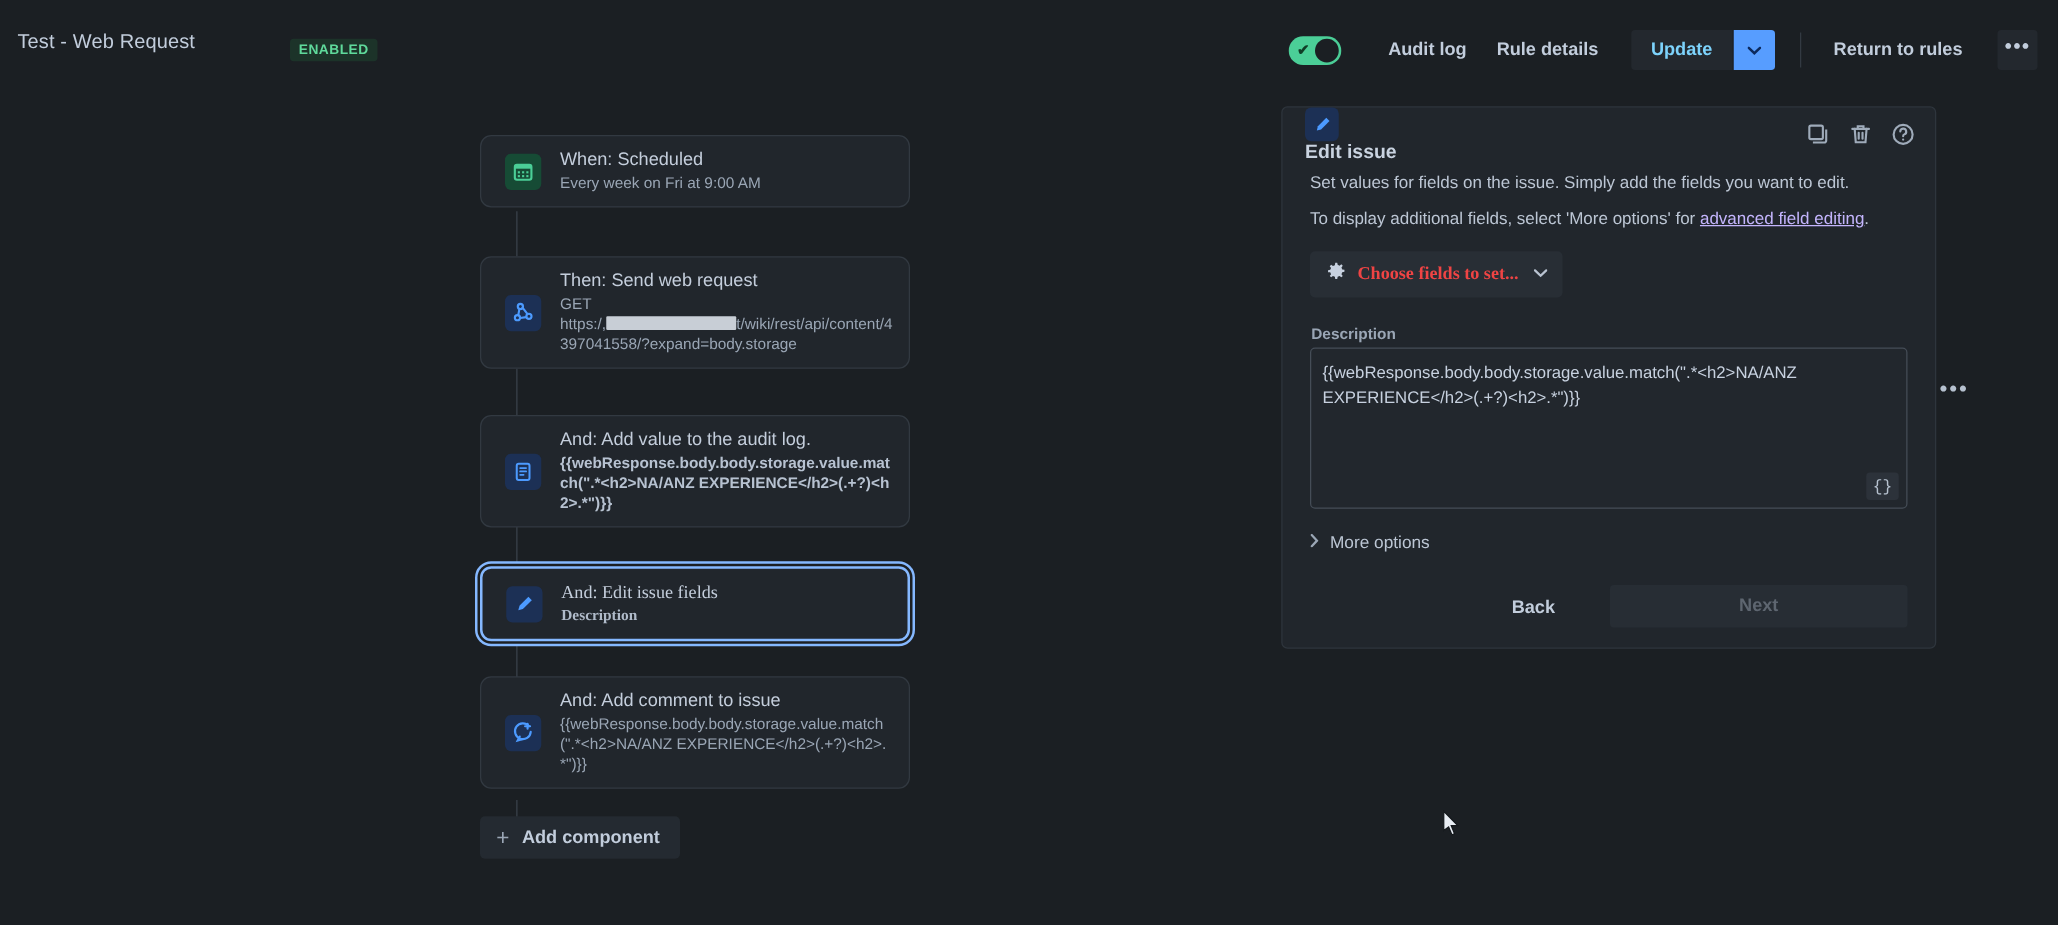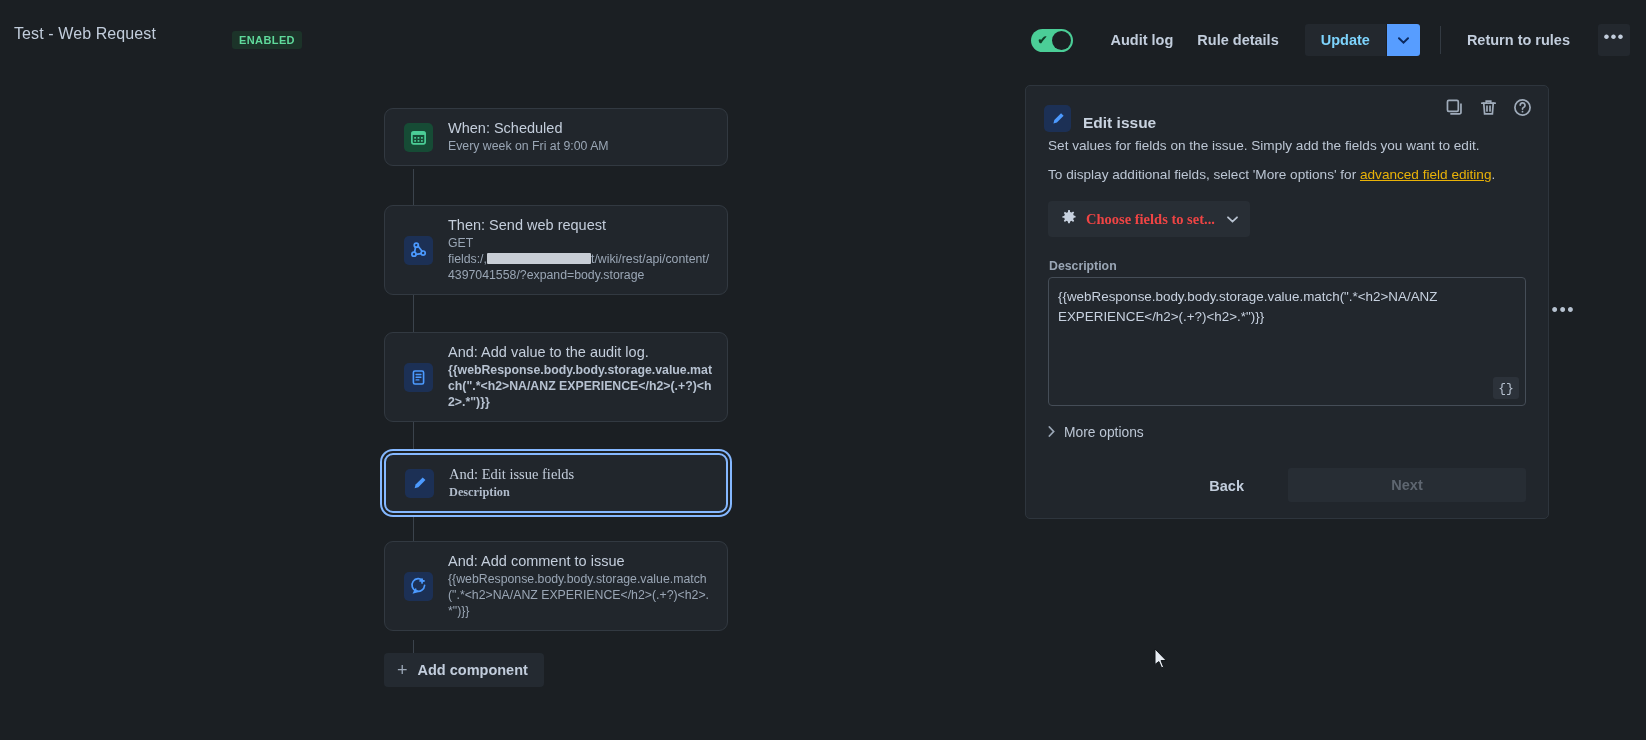--- a/index.html
+++ b/index.html
@@ -137,41 +137,42 @@
   
   .panel {
     position: absolute; left: 1025px; top: 85px;
     width: 524px; height: 434px;
     background: #21262c;
     border: 1px solid #2e353d;
     border-radius: 5px;
   }
   .panel-head {
     position: relative; height: 46px;
-    display: flex; align-items: flex-end;
+    display: flex; align-items: flex-start;
     padding: 0 18px;
+    flex-direction: column;
   }
   .pedit-icon {
     width: 27px; height: 27px; border-radius: 5px; background: #1c3055;
     display: flex; align-items: center; justify-content: center;
     margin-right: 12px; flex: 0 0 27px;
   }
   .panel-title { font-size: 15.5px; font-weight: 700; color: #c9d3e0; }
   .head-icons {
     position: absolute; right: 16px; top: 12px;
     display: flex; align-items: center; gap: 15px;
   }
   .hicon { cursor: pointer; display: block; color: #9fabba; }
   .panel-body { padding: 0 22px; }
   .ptext {
     font-size: 13.6px; color: #bcc6d4; line-height: 19px;
     margin: 4px 0 10px 0;
   }
   .ptext.second { margin-top: 9px; }
-  .plink { color: #eab308; text-decoration: underline; cursor: pointer; }
+  .plink { color: #c4b5fd; text-decoration: underline; cursor: pointer; }
   .choose-btn {
     display: inline-flex; align-items: center; gap: 9px;
     background: #282e35; border-radius: 4px;
     padding: 8px 12px 8px 13px; cursor: pointer;
     margin-top: 7px;
   }
   .choose-btn .lbl { font-size: 14.5px; font-weight: 700; color: #ef4444; font-family: Liberation Serif, serif; }
   .choose-btn .cv { color: #b9c3d1; font-size: 10px; margin-left: 3px; }
 
   .field-label {
@@ -294,21 +295,21 @@
             <circle cx="4.4" cy="14.6" r="2.3"></circle>
             <circle cx="14.6" cy="13.4" r="2.3"></circle>
           <path d="M6.2 6.8 5.1 12.3"></path>
             <path d="M8.9 5.6 13.4 11.4"></path>
             <path d="M6.8 14.9 12.3 14.1"></path>
         </svg>
       </div>
       <div class="card-body">
         <div class="card-title">Then: Send web request</div>
         <div class="card-sub">GET</div>
-        <div class="card-sub"><span>fields:/,</span><span class="redact"></span><span>t/wiki/rest/api/content/4397041558/?expand=body.storage</span></div>
+        <div class="card-sub"><span>https:/,</span><span class="redact"></span><span>t/wiki/rest/api/content/4397041558/?expand=body.storage</span></div>
       </div>
     </div>
 
     <div class="card" style="top:254px;">
       <div class="card-icon ic-blue">
         <svg width="17" height="17" viewBox="0 0 20 20" aria-hidden="true">
           <rect x="4" y="2.4" width="12" height="15.2" rx="1.8" fill="none" stroke="#4c9aff" stroke-width="1.9"></rect>
           <g stroke="#4c9aff" stroke-width="1.7" stroke-linecap="round">
               <path d="M7.2 6.4h5.6"></path>
               <path d="M7.2 9.6h5.6"></path>

